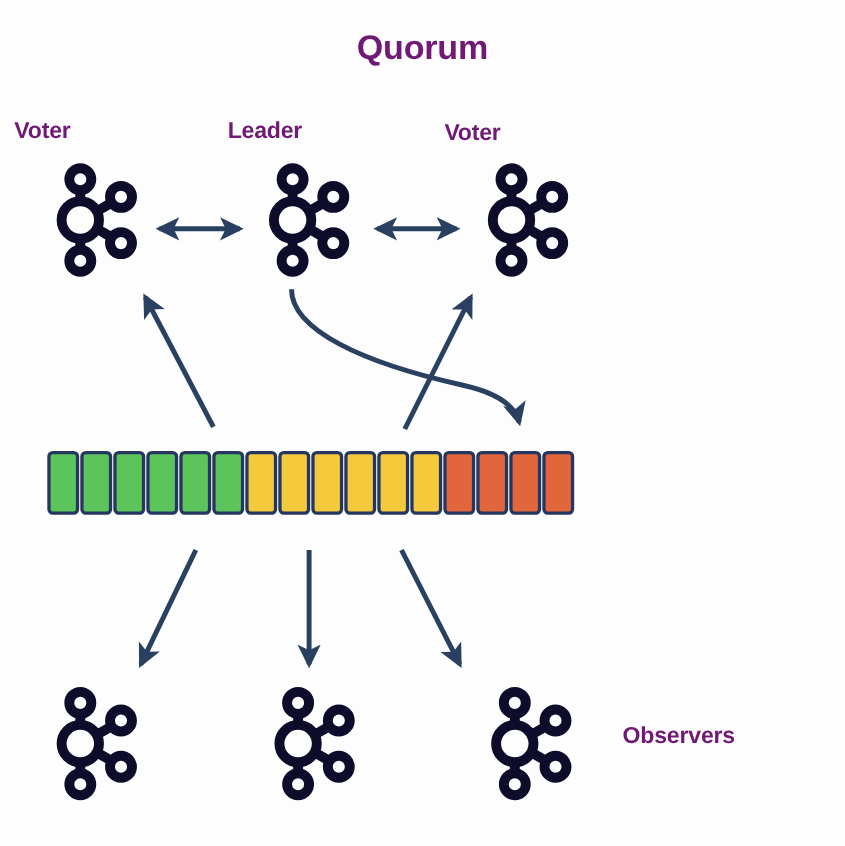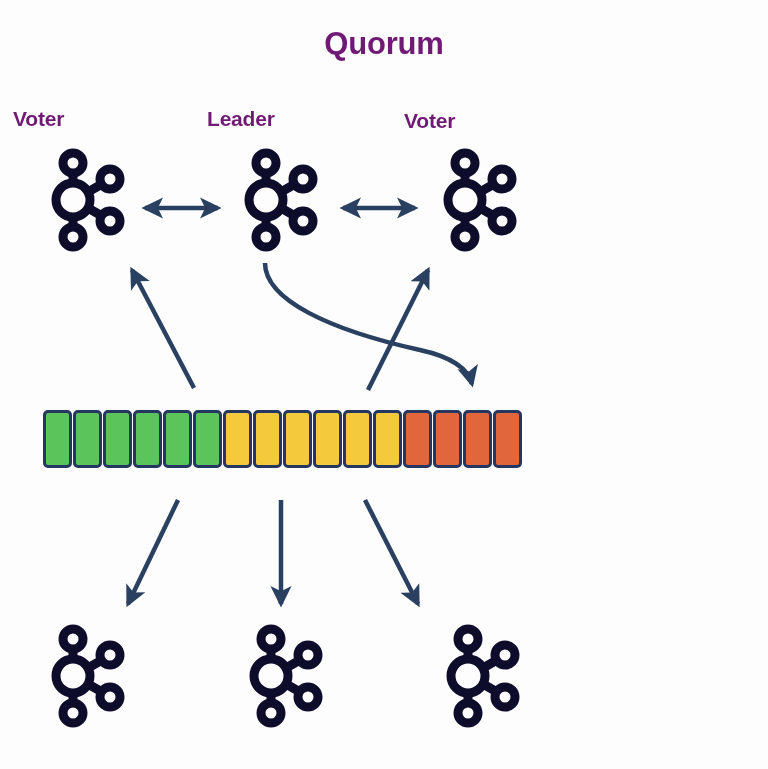--- a/index.html
+++ b/index.html
@@ -157,14 +157,15 @@
       <div class="log-seg" style="background: rgb(245, 201, 60); border-color: rgb(37, 55, 97);"></div>
       <div class="log-seg" style="background: rgb(245, 201, 60); border-color: rgb(37, 55, 97);"></div>
       <div class="log-seg" style="background: rgb(245, 201, 60); border-color: rgb(37, 55, 97);"></div>
       <div class="log-seg" style="background: rgb(226, 102, 60); border-color: rgb(37, 55, 97);"></div>
       <div class="log-seg" style="background: rgb(226, 102, 60); border-color: rgb(37, 55, 97);"></div>
       <div class="log-seg" style="background: rgb(226, 102, 60); border-color: rgb(37, 55, 97);"></div>
       <div class="log-seg" style="background: rgb(226, 102, 60); border-color: rgb(37, 55, 97);"></div>
     </div>
 
 
+  <div class="txt" id="label-observers">Observers</div>
 
 </div>
 
 </body></html>

